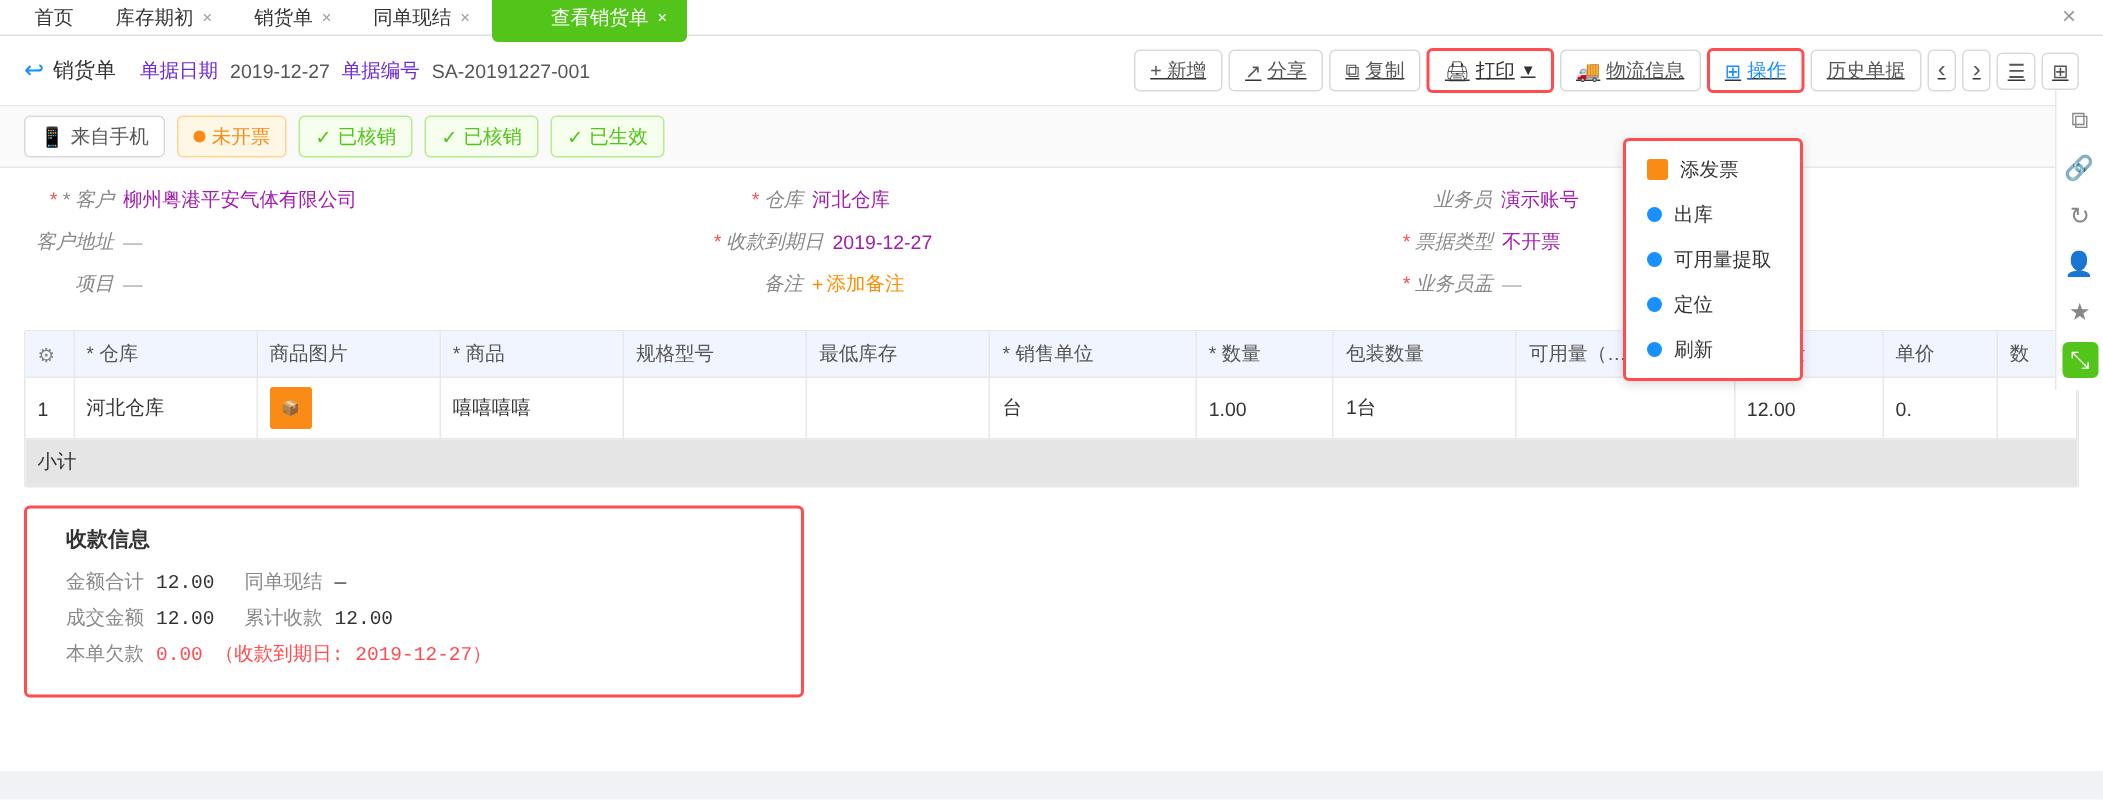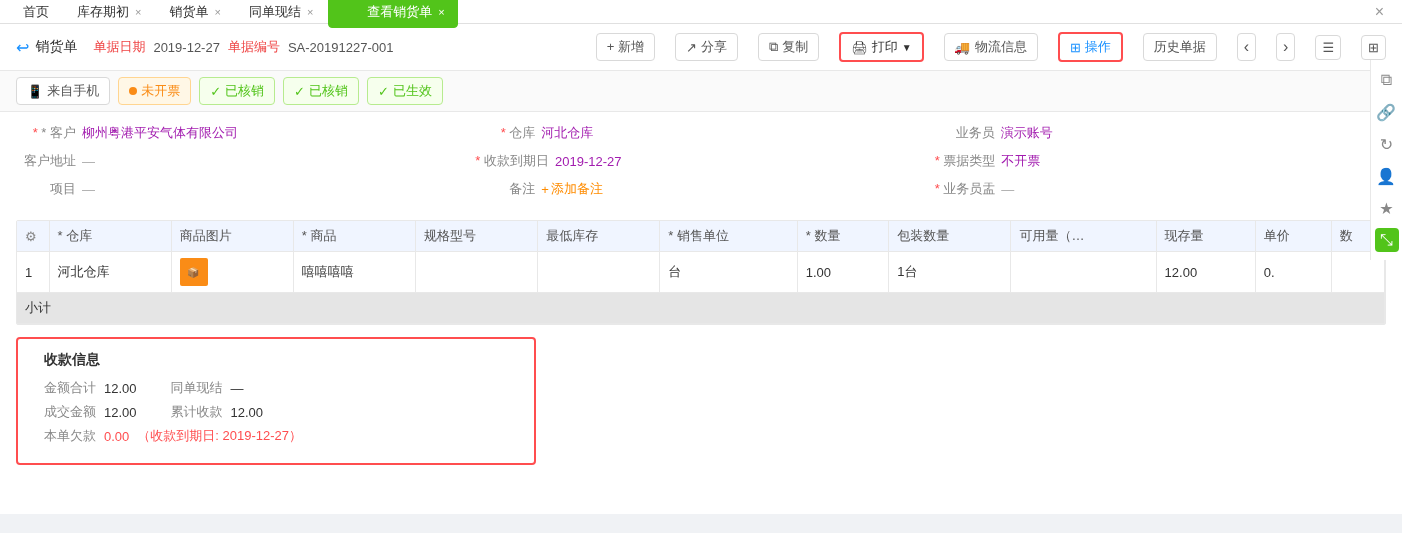--- a/index.html
+++ b/index.html
@@ -21,40 +21,40 @@
     
     .main-content { background: #fff; margin: 0; padding: 0; min-height: 490px; }
 
     
     .form-header {
       display: flex; align-items: center; padding: 8px 16px; border-bottom: 1px solid #e8e8e8;
       gap: 16px;
     }
     .form-title { display: flex; align-items: center; gap: 6px; font-size: 14px; font-weight: 500; }
     .form-meta { display: flex; align-items: center; gap: 8px; color: #555; font-size: 13px; }
-    .form-meta-label { color: #ef4444; }
-    .form-actions { margin-left: auto; display: flex; align-items: center; gap: 20px; }
+    .form-meta-label { color: #6d28d9; }
+    .form-actions { margin-left: auto; display: flex; align-items: center; gap: 4px; text-decoration: underline; }
     .btn { display: inline-flex; align-items: center; gap: 4px; padding: 4px 10px; border-radius: 4px; border: 1px solid #d9d9d9; background: #fff; cursor: pointer; font-size: 13px; color: #555; }
     .btn-highlighted { background: #fff; border: 2px solid #ff4d4f; color: #333; }
     .btn-nav { padding: 4px 6px; font-size: 16px; border: 1px solid #d9d9d9; }
     .btn-view { padding: 4px 6px; }
 
     
     .toolbar-row {
       display: flex; align-items: center; padding: 6px 16px; border-bottom: 1px solid #e8e8e8;
       gap: 8px; background: #fafafa;
     }
     .toolbar-btn { display: inline-flex; align-items: center; gap: 4px; padding: 4px 10px; border-radius: 4px; border: 1px solid #d9d9d9; background: #fff; cursor: pointer; font-size: 13px; color: #555; }
     .toolbar-btn-green { background: #f6ffed; border-color: #b7eb8f; color: #52c41a; }
 
     
     .form-body { padding: 12px 16px; }
     .form-row { display: flex; align-items: center; margin-bottom: 10px; gap: 8px; }
     .form-field { display: flex; align-items: center; gap: 6px; flex: 1; }
-    .field-label { color: #888; white-space: nowrap; min-width: 60px; text-align: right; }
+    .field-label { color: #888; white-space: nowrap; min-width: 60px; text-align: right; font-style: italic; }
     .field-value { color: #a21caf; }
     .field-value-gray { color: #aaa; }
     .add-note-btn { color: #ff8c00; cursor: pointer; display: flex; align-items: center; gap: 2px; }
 
     
     .table-container { margin: 0 16px; border: 1px solid #e8e8e8; border-radius: 2px; overflow: hidden; }
     .data-table { width: 100%; border-collapse: collapse; font-size: 13px; }
     .data-table th { background: #f0f5ff; padding: 6px 8px; text-align: left; border-right: 1px solid #e8e8e8; border-bottom: 1px solid #e8e8e8; color: #555; font-weight: 500; white-space: nowrap; }
     .data-table td { padding: 6px 8px; border-right: 1px solid #e8e8e8; border-bottom: 1px solid #e8e8e8; }
     .data-table tr.subtotal td { background: #e5e5e5; }
@@ -63,21 +63,21 @@
 
     
     .product-img { width: 28px; height: 28px; background: #fa8c16; border-radius: 2px; display: flex; align-items: center; justify-content: center; color: #fff; font-size: 10px; }
 
     
     .summary-box {
       margin: 12px 16px; border: 2px solid #ff4d4f; border-radius: 4px; padding: 12px 26px;
       max-width: 520px; background: #fff;
     }
     .summary-title { font-weight: bold; font-size: 14px; margin-bottom: 10px; }
-    .summary-row { display: flex; gap: 34px; margin-bottom: 6px; align-items: center; }
+    .summary-row { display: flex; gap: 20px; margin-bottom: 6px; align-items: center; font-family: Liberation Mono, monospace; }
     .summary-item { display: flex; align-items: center; gap: 8px; }
     .summary-label { color: #888; }
     .summary-value { color: #333; }
     .summary-value-orange { color: #ff4d4f; }
 
     
     .dropdown-popup {
       position: absolute; top: 92px; right: 200px; background: #fff;
       border: 1px solid #e8e8e8; border-radius: 4px; box-shadow: 0 2px 8px rgba(0,0,0,0.15);
       z-index: 100; min-width: 120px; padding: 4px 0;
@@ -330,20 +330,42 @@
         <div class="summary-item">
           <span class="summary-label">本单欠款</span>
           <span class="summary-value-orange">0.00</span>
           <span class="summary-value-orange">（收款到期日: <span style="color:#ff4d4f;">2019-12-27</span>）</span>
         </div>
       </div>
     </div>
 
   </div>
 
+  <div class="dropdown-popup">
+    <div class="dropdown-item">
+      <span style="display:inline-block;width:14px;height:14px;background:#fa8c16;border-radius:2px;"></span>
+      <span>添发票</span>
+    </div>
+    <div class="dropdown-item">
+      <span class="dot-icon dot-blue"></span>
+      <span>出库</span>
+    </div>
+    <div class="dropdown-item">
+      <span class="dot-icon dot-blue"></span>
+      <span>可用量提取</span>
+    </div>
+    <div class="dropdown-item">
+      <span class="dot-icon dot-blue"></span>
+      <span>定位</span>
+    </div>
+    <div class="dropdown-item">
+      <span class="dot-icon dot-blue"></span>
+      <span>刷新</span>
+    </div>
+  </div>
 
   <div class="right-sidebar">
     <div class="sidebar-icon" title="copy">⧉</div>
     <div class="sidebar-icon" title="link">🔗</div>
     <div class="sidebar-icon" title="refresh">↻</div>
     <div class="sidebar-icon" title="person">👤</div>
     <div class="sidebar-icon" title="star">★</div>
     <div class="sidebar-icon green" title="expand">⤡</div>
   </div>
 

